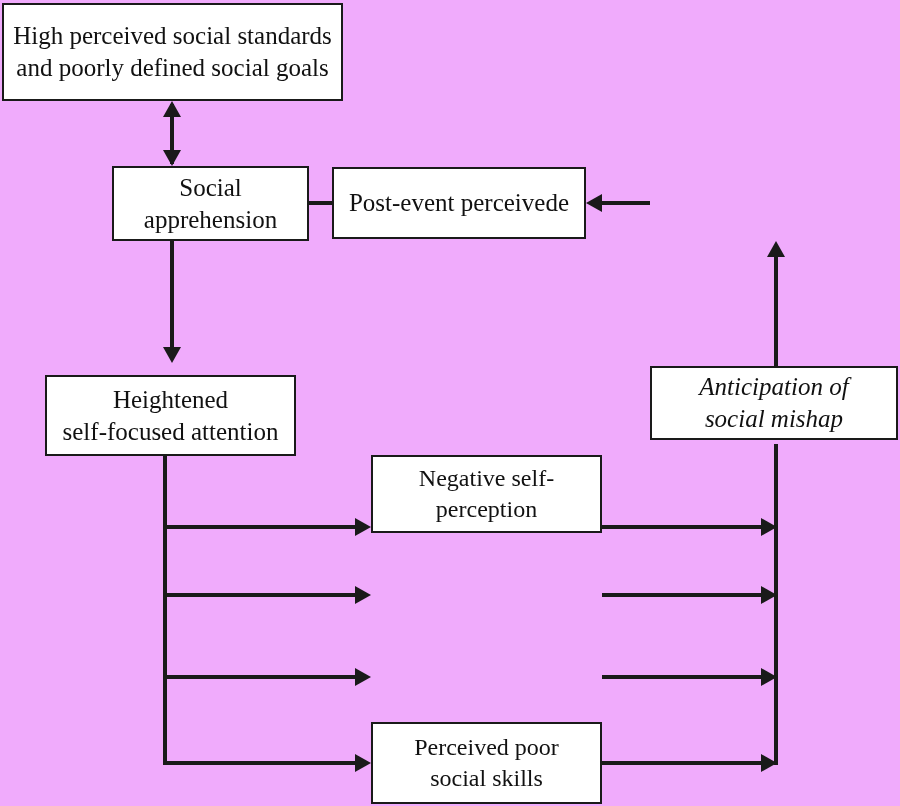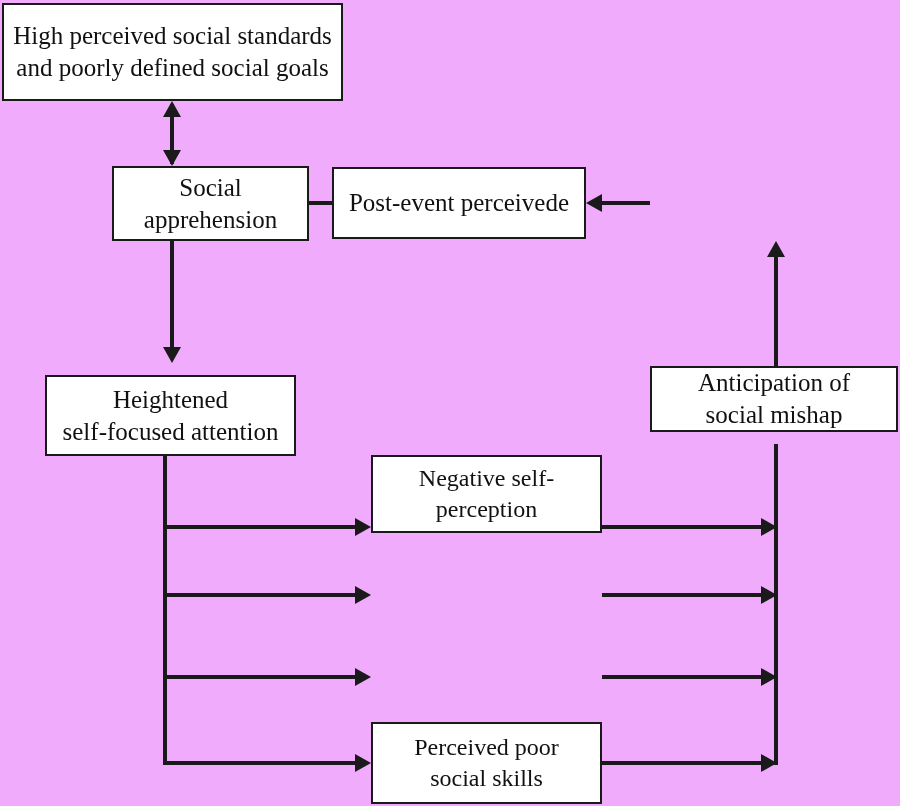--- a/index.html
+++ b/index.html
@@ -34,21 +34,21 @@
     display: block;
     padding: 0 6px;
     white-space: pre-line;
   }
   
   #node-standards   { left: 2px;   top: 3px;   width: 341px; height: 98px;  font-size: 25px; }
   #node-apprehension{ left: 73px;  top: 166px; width: 197px; height: 75px;  font-size: 25px; margin-left: 39px; }
   #node-rumination  { left: 332px; top: 167px; width: 254px; height: 72px;  font-size: 25px; }
   #node-avoidance   { left: 650px; top: 163px; width: 248px; height: 78px;  font-size: 25px; }
   #node-attention   { left: 45px;  top: 363px; width: 251px; height: 81px;  font-size: 25px; margin-top: 12px; }
-  #node-anticipation{ left: 650px; top: 366px; width: 248px; height: 66px;  font-size: 25px; }
+  #node-anticipation{ left: 650px; top: 366px; width: 248px; height: 74px;  font-size: 25px; font-style: italic; }
   #node-negself     { left: 371px; top: 455px; width: 231px; height: 78px;  font-size: 24px; }
   #node-socialcost  { left: 371px; top: 555px; width: 231px; height: 78px;  font-size: 24px; }
   #node-emotctrl    { left: 371px; top: 636px; width: 231px; height: 79px;  font-size: 24px; }
   #node-socialskills{ left: 371px; top: 722px; width: 231px; height: 82px;  font-size: 24px; }
 
   
   .edge {
     position: absolute;
     background: #1a1a1a;
     z-index: 1;

